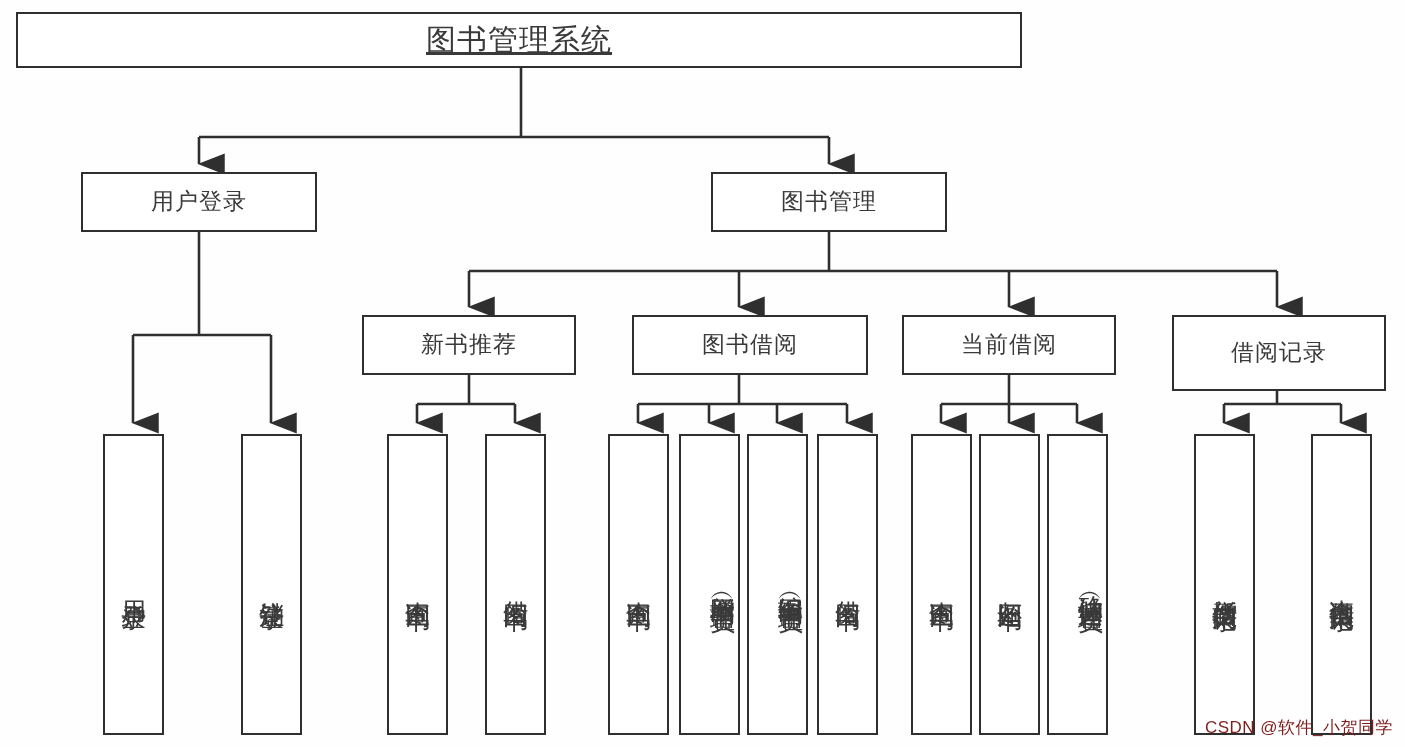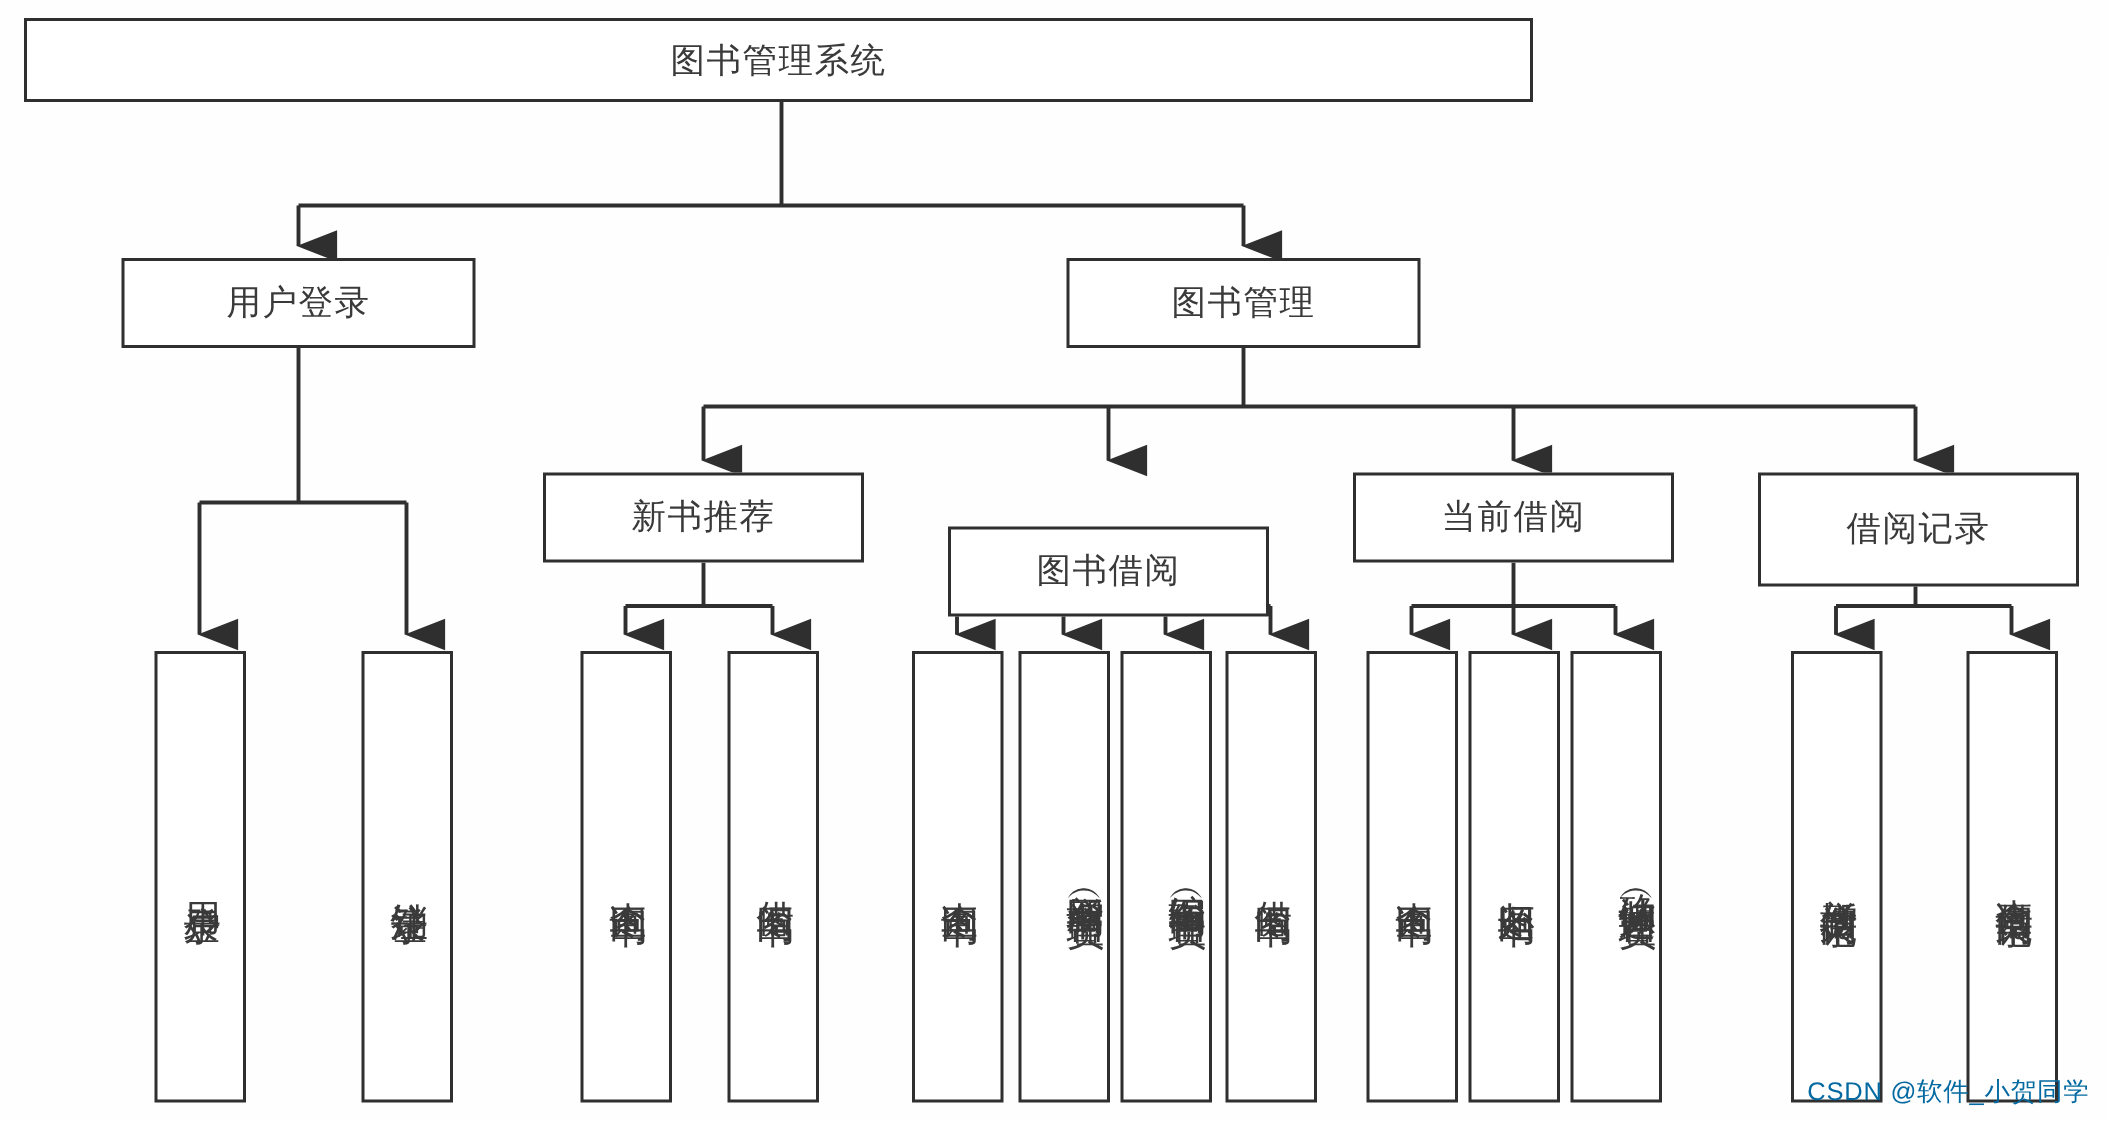--- a/index.html
+++ b/index.html
@@ -35,22 +35,23 @@
     justify-content: center;
     color: #3a3a3a;
     z-index: 2;
   }
   .node-h {
     font-size: 23px;
     letter-spacing: 1px;
     line-height: 1.2;
   }
   .node-root {
-    font-size: 23px;
+    font-size: 30px;
     letter-spacing: 1px;
+    text-decoration: underline;
   }
   .node-v {
     writing-mode: vertical-rl;
     text-orientation: upright;
     font-size: 25px;
     line-height: 1.26;
     letter-spacing: 2px;
     padding: 6px 0;
   }
   .node-v.align-top {
@@ -63,21 +64,21 @@
     line-height: 1.26;
     letter-spacing: 2px;
     color: #3a3a3a;
     white-space: nowrap;
   }
   .watermark {
     position: absolute;
     right: 12px;
     bottom: 8px;
     font-size: 17px;
-    color: #0369a1;
+    color: #7f1d1d;
     letter-spacing: 0.5px;
     z-index: 3;
     white-space: nowrap;
   }
 </style>
 </head>
 <body>
 
 <div id="canvas">
 
@@ -138,21 +139,21 @@
   <div class="node node-h" style="left:81px; top:172px; width:236px; height:60px;">
     <span>用户登录</span>
   </div>
   <div class="node node-h" style="left:362px; top:315px; width:214px; height:60px;">
     <span>新书推荐</span>
   </div>
 
   <div class="node node-h" style="left:711px; top:172px; width:236px; height:60px;">
     <span>图书管理</span>
   </div>
-  <div class="node node-h" style="left:632px; top:315px; width:214px; height:60px;margin-top:36px;">
+  <div class="node node-h" style="left:632px; top:315px; width:236px; height:60px;">
     <span>图书借阅</span>
   </div>
   <div class="node node-h" style="left:902px; top:315px; width:214px; height:60px;">
     <span>当前借阅</span>
   </div>
   <div class="node node-h" style="left:1172px; top:315px; width:214px; height:76px;">
     <span>借阅记录</span>
   </div>
 
   <div class="node node-v" style="left:103px; top:434px; width:61px; height:301px;">

